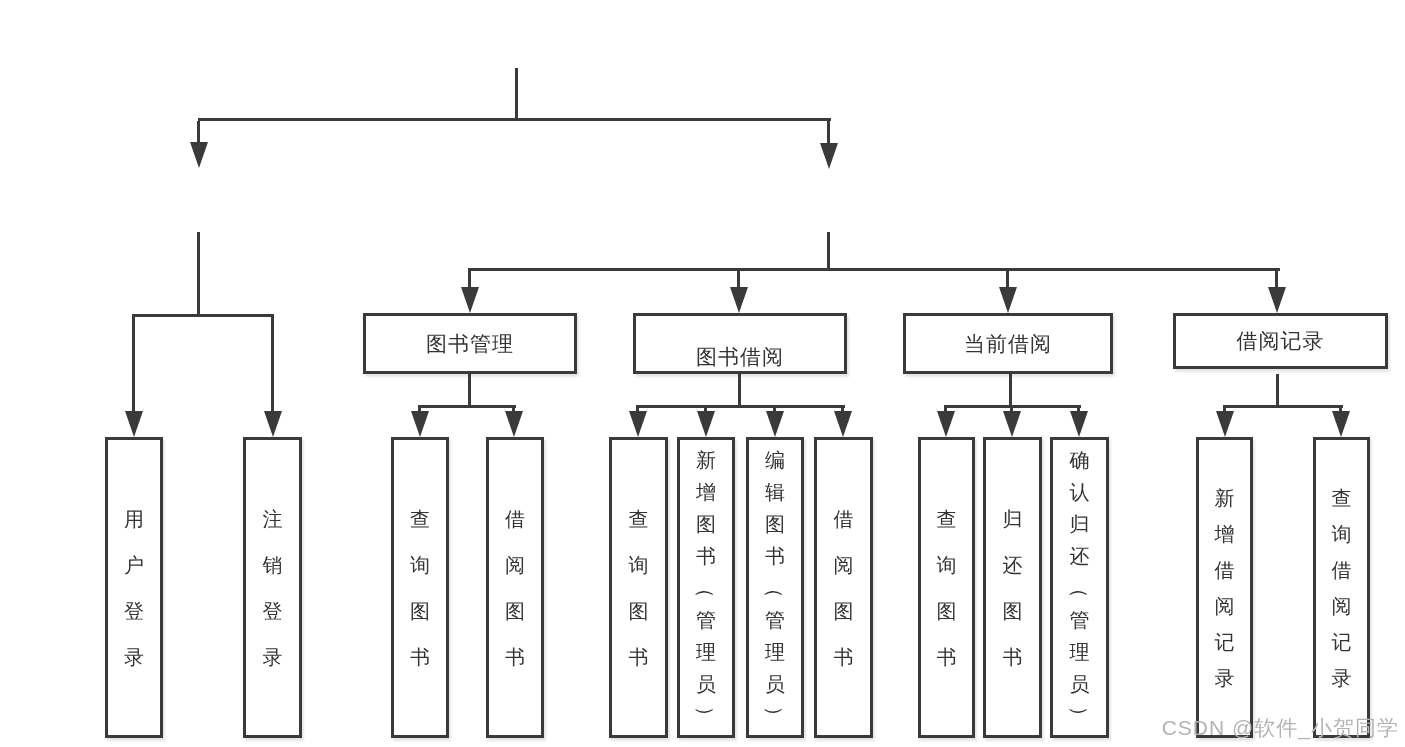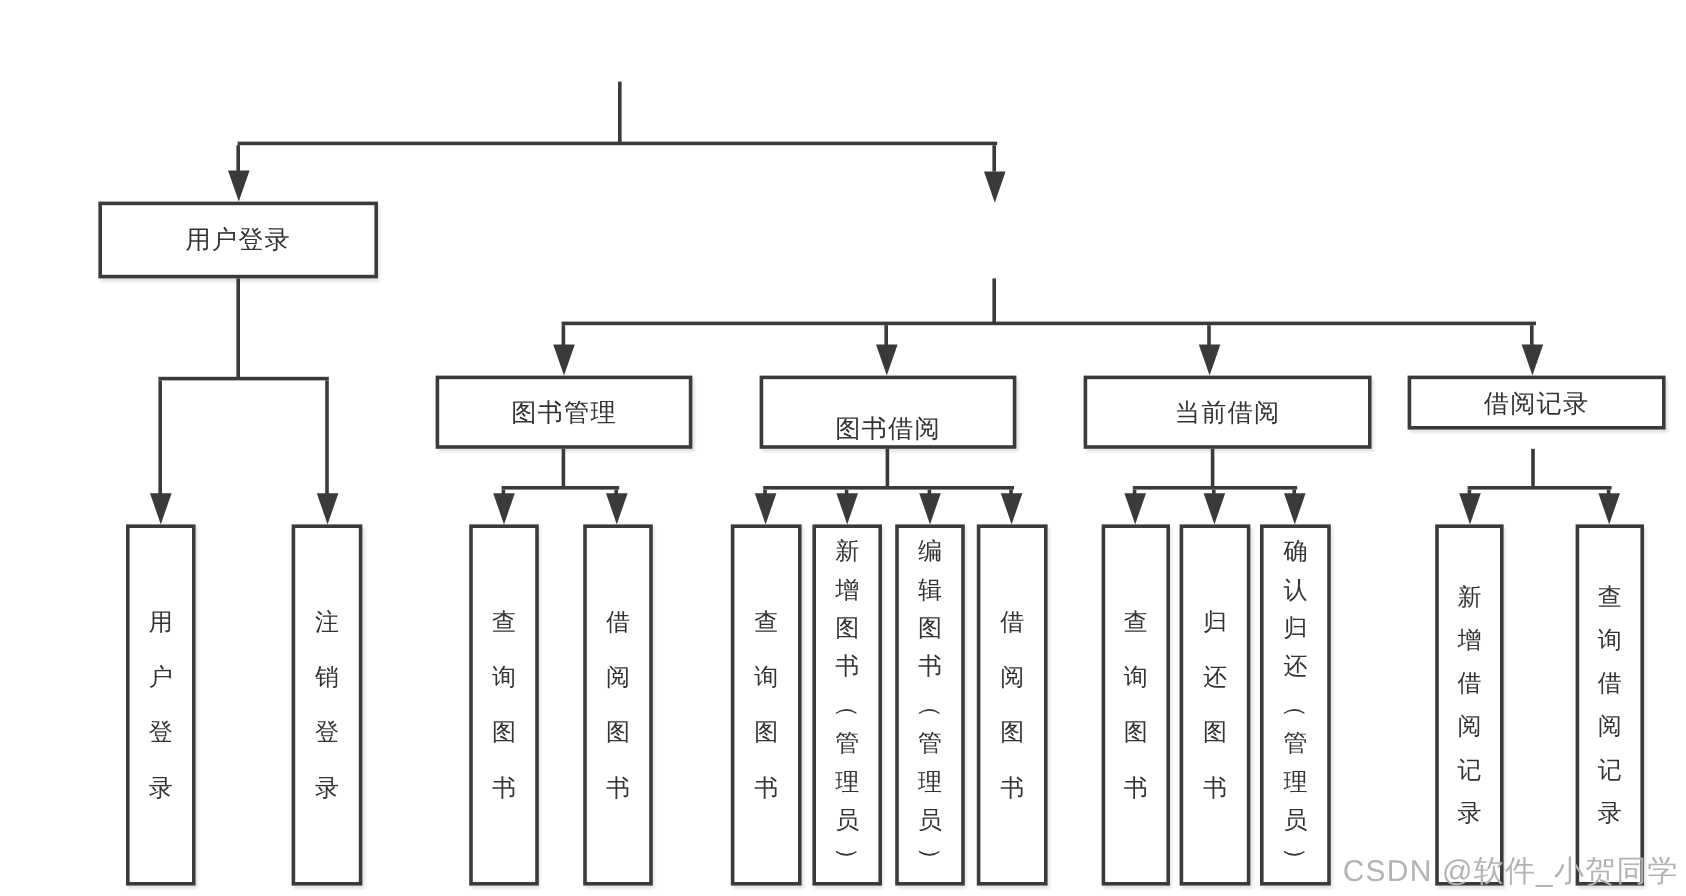--- a/index.html
+++ b/index.html
@@ -18,44 +18,41 @@
   .vlabel{display:flex;flex-direction:column;align-items:center;justify-content:center;width:100%;height:100%;}
   .vlabel span{display:block;text-align:center;width:100%;}
   .vlabel span.rot{transform:rotate(90deg);}
   .line{position:absolute;background:#3a3a3a;}
   .arrow{
     position:absolute;width:0;height:0;
     border-left:9px solid transparent;border-right:9px solid transparent;
     border-top:26px solid #3a3a3a;
   }
   #watermark{
-    position:absolute;right:6px;bottom:5px;font-size:25px;color:#b3b3b3;
+    position:absolute;right:6px;bottom:5px;font-size:21px;color:#b3b3b3;
     z-index:10;letter-spacing:1px;white-space:nowrap;
   }
 </style>
 </head>
 <body>
 
 <div id="canvas">
 
 
-  <div class="node hbox" style="left:82px;top:168px;width:233px;height:64px;">
-    <span>用户登录</span>
-  </div>
 
   <div class="node hbox" style="left:363px;top:313px;width:214px;height:61px;">
     <span>图书管理</span>
   </div>
   <div class="node hbox" style="left:633px;top:313px;width:214px;height:61px;align-items:flex-end;">
     <span>图书借阅</span>
   </div>
-  <div class="node hbox" style="left:903px;top:313px;width:240px;height:61px;text-align:center;">
+  <div class="node hbox" style="left:903px;top:313px;width:210px;height:61px;text-align:center;">
     <span>当前借阅</span>
   </div>
-  <div class="node hbox" style="left:1173px;top:313px;width:215px;height:45px;">
+  <div class="node hbox" style="left:1173px;top:313px;width:215px;height:56px;">
     <span>借阅记录</span>
   </div>
 
   <div class="node vbox" style="left:105px;top:437px;width:58px;height:301px;">
     <span class="vlabel">
         <span style="line-height: 46px; height: 46px;">用</span>
         <span style="line-height: 46px; height: 46px;">户</span>
         <span style="line-height: 46px; height: 46px;">登</span>
         <span style="line-height: 46px; height: 46px;">录</span>
       </span>

